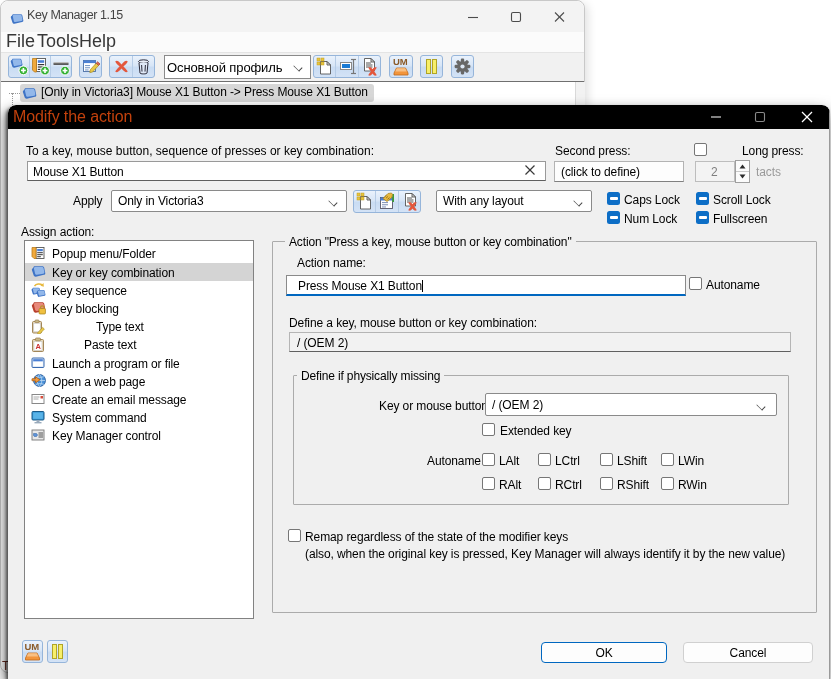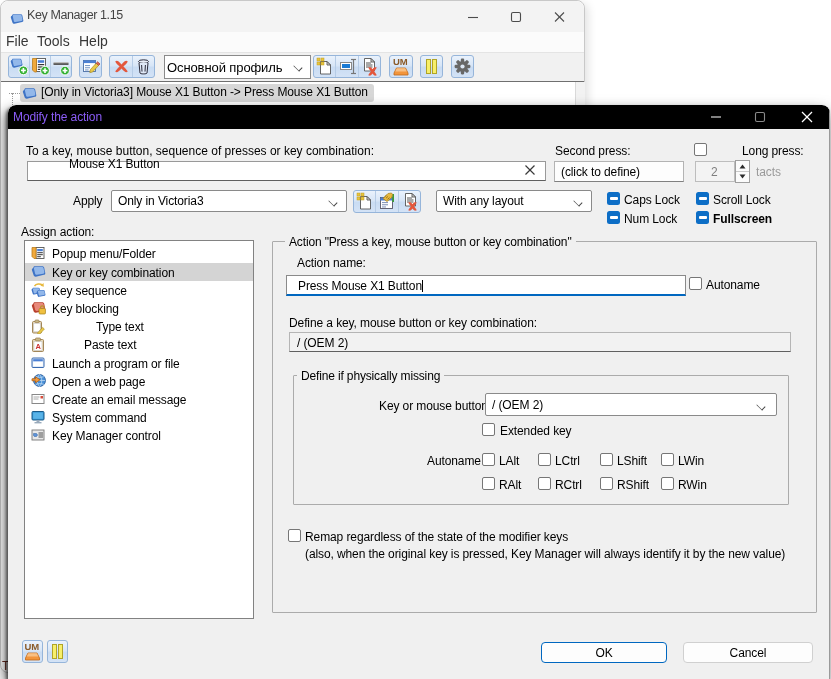--- a/index.html
+++ b/index.html
@@ -1,20 +1,20 @@
 <!DOCTYPE html>
 <html><head>
 <meta charset="utf-8">
 <style>
   * { margin:0; padding:0; box-sizing:border-box; }
   html,body { width:831px; height:679px; overflow:hidden; }
   body { font-family:"Liberation Sans", sans-serif; background:#ffffff; position:relative; }
   .abs { position:absolute; }
   .t12 { font-size:12px; line-height:14px; color:#000; white-space:nowrap; letter-spacing:-0.1px; }
-  .t13 { font-size:14px; line-height:15px; color:#373737; white-space:nowrap; }
+  .t13 { font-size:18px; line-height:15px; color:#373737; white-space:nowrap; }
   .cb { position:absolute; width:13px; height:13px; background:#fff; border:1px solid #767676; border-radius:2px; }
   .cbi { position:absolute; width:13px; height:13px; background:#0d6ec6; border-radius:2.5px; }
   .cbi::after { content:""; position:absolute; left:2.5px; top:5.2px; width:8px; height:2.4px; background:#fff; border-radius:1px; }
   .dd { position:absolute; background:#fff; border:1px solid #8a8a8a; border-radius:2px; }
   .dd .txt { position:absolute; left:6px; top:3px; }
   .chev { position:absolute; width:9px; height:9px; }
   .chev::after { content:""; position:absolute; left:0; top:0; width:7px; height:7px; border-right:1.2px solid #444; border-bottom:1.2px solid #444; transform:rotate(45deg) scale(1,0.62); transform-origin:center; }
   .tbtn { position:absolute; border:1px solid #96b5da; border-radius:3px; background:linear-gradient(#eaf2fc 0%, #d8e6f7 45%, #c9dcf3 55%, #d4e3f6 100%); }
   .gb { position:absolute; border:1px solid #ababab; border-radius:1px; }
   .gbt { position:absolute; background:#f0f0f0; padding:0 4px; font-size:12px; line-height:14px; letter-spacing:-0.15px; white-space:nowrap; }
@@ -183,31 +183,31 @@
   <div class="abs t12" style="left:40px; top:84px;">[Only in Victoria3] Mouse X1 Button -&gt; Press Mouse X1 Button</div>
 
   <div class="abs" style="left:574px; top:81px; width:10px; height:26px; background:#f2f2f2; border-left:1px solid #d9d9d9;"></div>
 
   <div class="abs" style="left:1px; top:658px; width:11px; height:14px; overflow:hidden; font-size:12px; color:#6b2a20;">To</div>
 </div>
 
 <div class="abs" id="dialog" style="left:8px; top:105px; width:822px; height:574px; background:#f0f0f0; border-radius:8px 8px 0 0; box-shadow:-2px 2px 3px rgba(0,0,0,0.5), -5px 5px 12px rgba(0,0,0,0.38), 4px 8px 18px rgba(0,0,0,0.25); overflow:hidden;">
 
   <div class="abs" style="left:0; top:0; width:100%; height:24px; background:#000; border-radius:8px 8px 0 0;"></div>
-  <div class="abs" style="left:5px; top:5px; font-size:12px; line-height:14px; color:#8b5cf6; letter-spacing:-0.1px;">Modify the action</div>
+  <div class="abs" style="left:5px; top:5px; font-size:16px; line-height:14px; color:#c2410c; letter-spacing:-0.1px;">Modify the action</div>
   <svg class="abs" style="left:695px; top:0;" width="127" height="24" viewBox="0 0 127 24">
     <line x1="8" y1="12" x2="18" y2="12" stroke="#fff" stroke-width="1.1"></line>
     <rect x="52.5" y="7.5" width="9" height="9" rx="1.5" fill="none" stroke="#8b8b8b" stroke-width="1.1"></rect>
     <line x1="99" y1="7" x2="109" y2="17" stroke="#fff" stroke-width="1.2"></line>
     <line x1="109" y1="7" x2="99" y2="17" stroke="#fff" stroke-width="1.2"></line>
   </svg>
 
   <div class="abs t12" style="left:18px; top:39px; letter-spacing:0;">To a key, mouse button, sequence of presses or key combination:</div>
   <div class="abs" style="left:19px; top:56px; width:519px; height:20px; background:#fff; border:1px solid #999; border-bottom:1.5px solid #5f5f5f;"></div>
-  <div class="abs t12" style="left:25px; top:52px;margin-left:36px;">Mouse X1 Button</div>
+  <div class="abs t12" style="left:25px; top:60px;">Mouse X1 Button</div>
   <svg class="abs" style="left:516px; top:59px;" width="12" height="12" viewBox="0 0 12 12">
     <line x1="1.5" y1="1.5" x2="10.5" y2="10.5" stroke="#3a3a3a" stroke-width="1.15"></line>
     <line x1="10.5" y1="1.5" x2="1.5" y2="10.5" stroke="#3a3a3a" stroke-width="1.15"></line>
   </svg>
   <div class="abs t12" style="left:547px; top:39px;">Second press:</div>
   <div class="abs" style="left:546px; top:56px; width:130px; height:21px; background:#fdfdfd; border:1px solid #b3b3b3; border-bottom:1.5px solid #808080;"></div>
   <div class="abs t12" style="left:553px; top:60px;">(click to define)</div>
   <div class="cb" style="left:686px; top:38px;"></div>
   <div class="abs t12" style="left:702px; top:39px;margin-left:32px;">Long press:</div>
   <div class="abs" style="left:687px; top:56px; width:40px; height:21px; background:#f3f3f3; border:1px solid #bdbdbd;"></div>
@@ -261,21 +261,21 @@
     <div class="txt t12">With any layout</div>
     <div class="chev" style="right:8px; top:7px;"></div>
   </div>
   <div class="cbi" style="left:599px; top:87px;"></div>
   <div class="abs t12" style="left:616px; top:88px;">Caps Lock</div>
   <div class="cbi" style="left:688px; top:87px;"></div>
   <div class="abs t12" style="left:705px; top:88px;">Scroll Lock</div>
   <div class="cbi" style="left:599px; top:106px;"></div>
   <div class="abs t12" style="left:616px; top:107px;">Num Lock</div>
   <div class="cbi" style="left:688px; top:106px;"></div>
-  <div class="abs t12" style="left:705px; top:107px;font-weight:bold;">Fullscreen</div>
+  <div class="abs t12" style="left:705px; top:107px;">Fullscreen</div>
 
   <div class="abs t12" style="left:13px; top:120px;">Assign action:</div>
   <div class="abs" style="left:16px; top:135px; width:230px; height:379px; background:#fff; border:1px solid #828282;"></div>
   <div class="abs" style="left:17px; top:158px; width:228px; height:18px; background:#d4d4d4;"></div>
   <svg class="abs" style="left:23px; top:141px;" width="14" height="14" viewBox="0 0 14 14">
     <rect x="5" y="1.5" width="8" height="11" fill="#fff" stroke="#555" stroke-width="0.9"></rect>
     <rect x="6.2" y="3" width="5.6" height="2.2" fill="#4a7fd4"></rect>
     <rect x="6.2" y="6.2" width="5.6" height="1" fill="#333"></rect>
     <rect x="6.2" y="8.2" width="5.6" height="1" fill="#333"></rect>
     <rect x="6.2" y="10.2" width="3.6" height="1" fill="#333"></rect>

